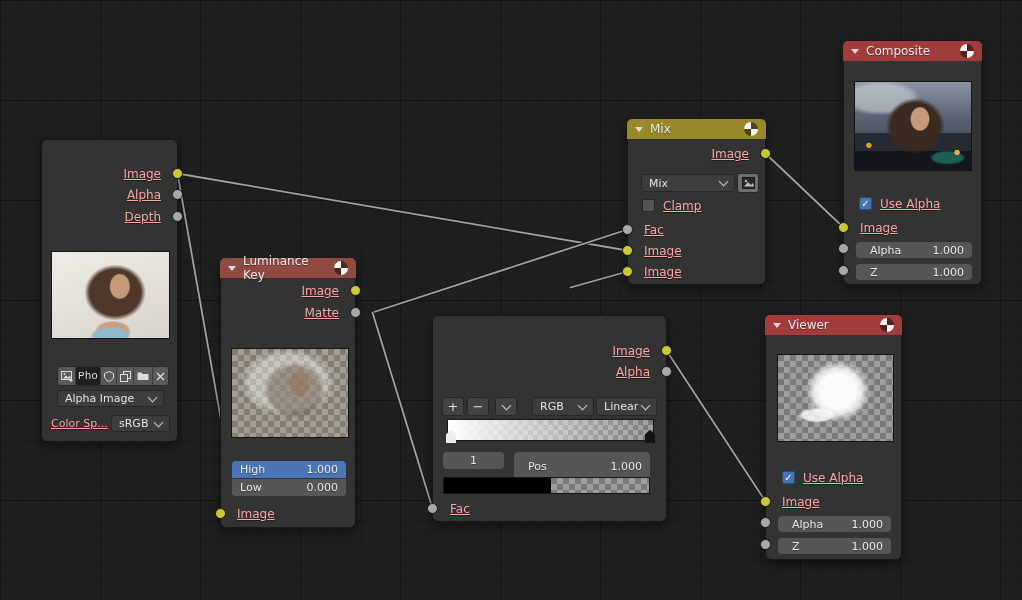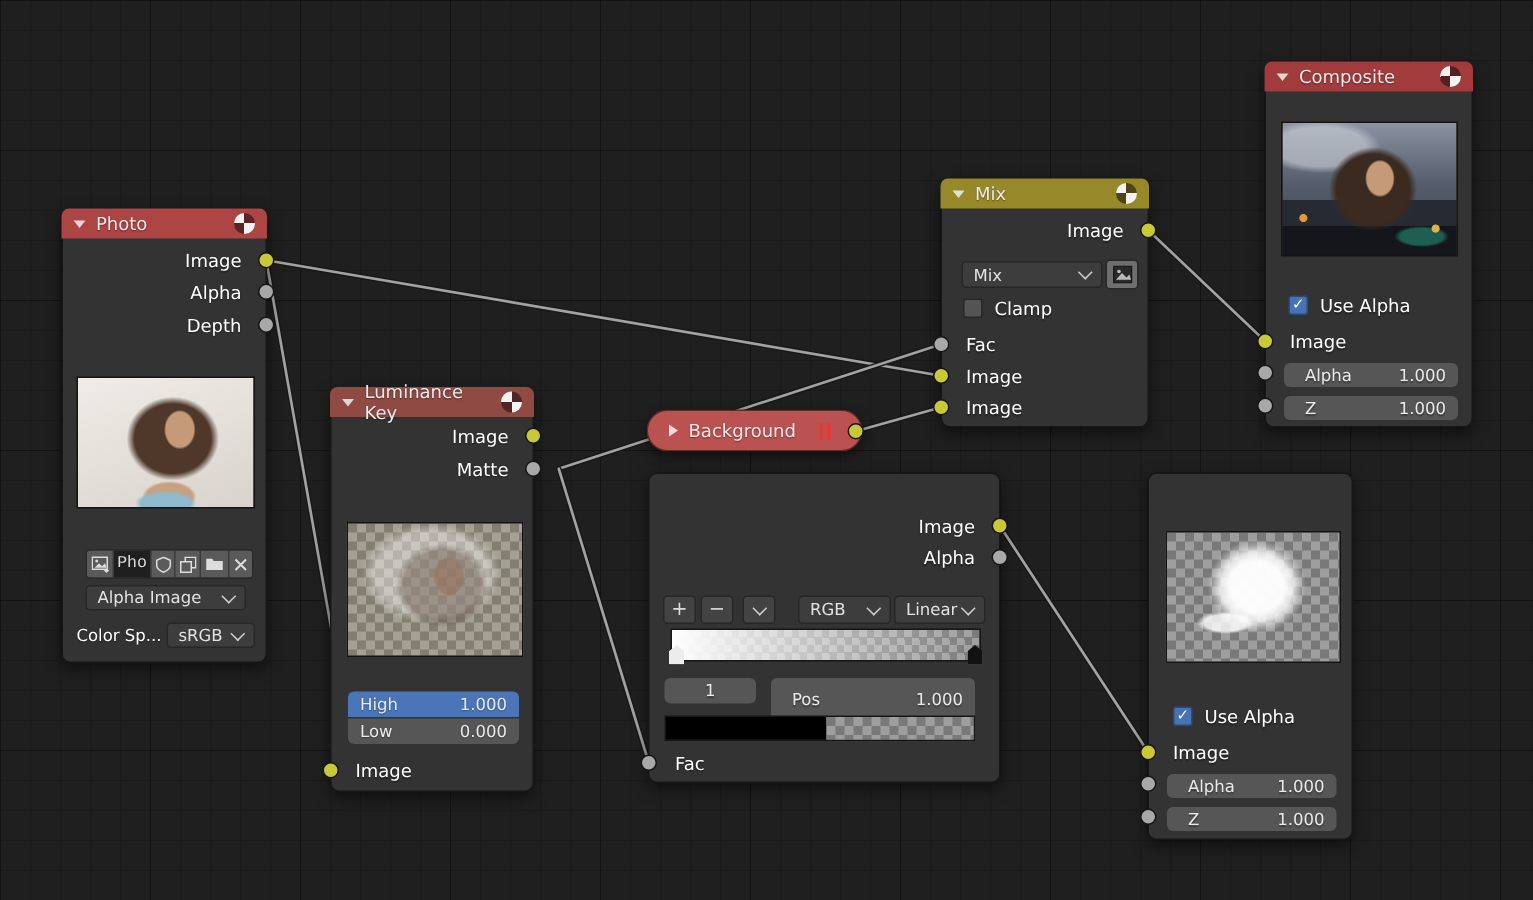--- a/index.html
+++ b/index.html
@@ -23,22 +23,22 @@
   .sphere{width:14px;height:14px;border-radius:50%;flex:none;
     background:conic-gradient(rgba(25,8,8,.55) 0 25%,#f2f2f2 0 50%,rgba(25,8,8,.55) 0 75%,#f2f2f2 0);}
   .tri-d{width:0;height:0;border-left:4px solid transparent;border-right:4px solid transparent;
     border-top:5px solid rgba(238,238,238,.85);flex:none;}
   .tri-r{width:0;height:0;border-top:4px solid transparent;border-bottom:4px solid transparent;
     border-left:6px solid rgba(245,225,225,.95);flex:none;}
   .sock{position:absolute;width:11px;height:11px;border-radius:50%;border:1px solid #161616;
     z-index:4;box-sizing:border-box;}
   .sock.img{background:#c9c938;} .sock.val{background:#a8a8a8;}
   .sock.in{left:-6px;} .sock.out{right:-6px;}
-  .lab{position:absolute;font-size:12px;color:#ffffff;white-space:nowrap;
-    text-shadow:0 1px 1px rgba(0,0,0,.4);}
+  .lab{position:absolute;font-size:12px;color:#fca5a5;white-space:nowrap;
+    text-shadow:0 1px 1px rgba(0,0,0,.4);text-decoration:underline;}
   .thumb{position:absolute;border:1px solid #141414;box-sizing:border-box;}
   .checker{background-color:#8b8b8b;
     background-image:conic-gradient(#9e9e9e 0 25%,#797979 0 50%,#9e9e9e 0 75%,#797979 0);
     background-size:12px 12px;}
   .field{position:absolute;background:#565656;border-radius:4px;font-size:11px;color:#eaeaea;
     display:flex;align-items:center;padding:0 8px;box-sizing:border-box;
     text-shadow:0 1px 1px rgba(0,0,0,.35);}
   .field .v{margin-left:auto;}
   .field.center{justify-content:center;}
   .field.sel{background:#4a76b8;}
@@ -141,25 +141,20 @@
         <line x1="666.5" y1="350.5" x2="765.5" y2="501.5" stroke="#181818" stroke-width="3.6" stroke-linecap="round"></line>
         <line x1="666.5" y1="350.5" x2="765.5" y2="501.5" stroke="#a2a2a2" stroke-width="1.8" stroke-linecap="round"></line>
       </g>
       <g>
         <line x1="765.5" y1="153.5" x2="843.5" y2="227.5" stroke="#181818" stroke-width="3.6" stroke-linecap="round"></line>
         <line x1="765.5" y1="153.5" x2="843.5" y2="227.5" stroke="#a2a2a2" stroke-width="1.8" stroke-linecap="round"></line>
       </g>
     </svg>
 
   <div class="node" style="left:41px;top:139px;width:137px;height:303px">
-    <div class="hdr" style="background:#ad4545">
-      <span class="tri-d"></span>
-      <span>Photo</span>
-      <span class="sphere"></span>
-    </div>
     <span class="lab" style="right:16px;top:27px">Image</span>
     <span class="lab" style="right:16px;top:48px">Alpha</span>
     <span class="lab" style="right:16px;top:70px">Depth</span>
     <span class="sock out img" style="top:28px"></span>
     <span class="sock out val" style="top:49px"></span>
     <span class="sock out val" style="top:71px"></span>
     <div class="thumb photo-thumb" style="left:9px;top:111px;width:119px;height:88px"></div>
     <div class="segrow" style="left:15px;top:226px">
       <div class="seg" style="width:18px">
         <svg class="mini" width="12" height="12" viewBox="0 0 12 12">
@@ -219,29 +214,20 @@
       <span class="v">1.000</span>
     </div>
     <div class="field stack-bot" style="left:11px;top:220px;width:114px;height:17px">
       <span>Low</span>
       <span class="v">0.000</span>
     </div>
     <span class="lab" style="left:16px;top:248px">Image</span>
     <span class="sock in img" style="top:249px"></span>
   </div>
 
-  <div class="pill" style="left:431px;top:273px;width:144px;background:#bb5252">
-    <span class="tri-r"></span>
-    <span>Background</span>
-    <span class="pausebars">
-        <i></i>
-        <i></i>
-      </span>
-    <span class="sock out img" style="top:8px;right:-2px"></span>
-  </div>
 
   <div class="node" style="left:432px;top:315px;width:235px;height:207px">
     <span class="lab" style="right:16px;top:28px">Image</span>
     <span class="lab" style="right:16px;top:49px">Alpha</span>
     <span class="sock out img" style="top:29px"></span>
     <span class="sock out val" style="top:50px"></span>
     <div class="btn" style="left:9px;top:81px;width:22px;height:19px">+</div>
     <div class="btn" style="left:34px;top:81px;width:22px;height:19px">−</div>
     <div class="btn" style="left:62px;top:81px;width:22px;height:19px">
       <span class="chev" style="margin-left:0"></span>
@@ -319,20 +305,25 @@
     </div>
     <span class="sock in val" style="top:201px"></span>
     <div class="field" style="left:12px;top:222px;width:116px;height:16px">
       <span class="inset">Z</span>
       <span class="v">1.000</span>
     </div>
     <span class="sock in val" style="top:223px"></span>
   </div>
 
   <div class="node" style="left:765px;top:315px;width:137px;height:245px">
+    <div class="hdr" style="background:#a23b3b">
+      <span class="tri-d"></span>
+      <span>Viewer</span>
+      <span class="sphere"></span>
+    </div>
     <div class="thumb view-thumb" style="left:11px;top:38px;width:117px;height:88px"></div>
     <span class="cb on" style="left:16px;top:155px"></span>
     <span class="lab" style="left:37px;top:155px">Use Alpha</span>
     <span class="lab" style="left:16px;top:179px">Image</span>
     <span class="sock in img" style="top:180px"></span>
     <div class="field" style="left:12px;top:200px;width:113px;height:16px">
       <span class="inset">Alpha</span>
       <span class="v">1.000</span>
     </div>
     <span class="sock in val" style="top:201px"></span>

